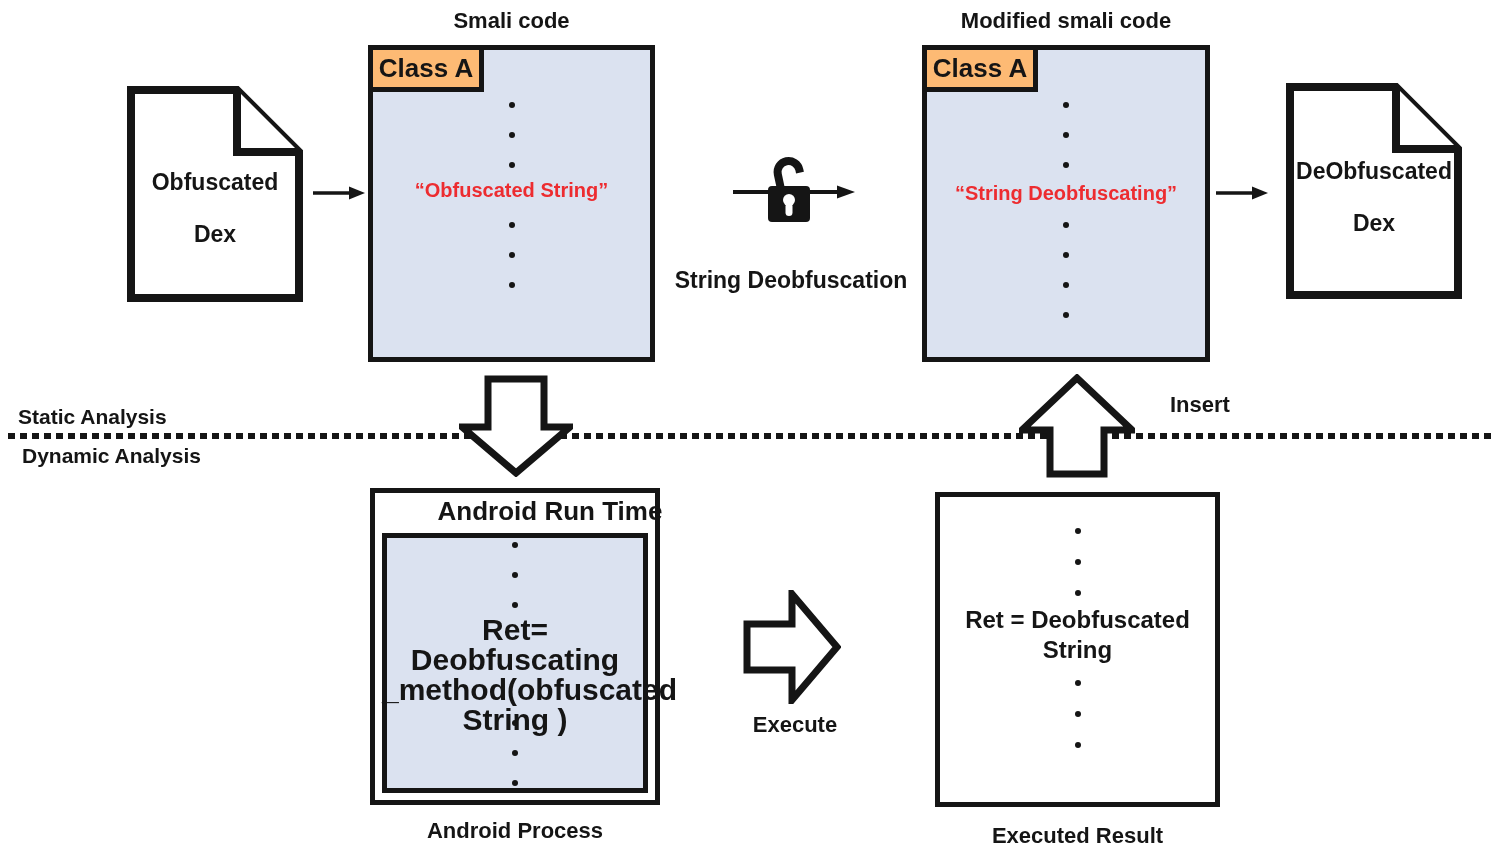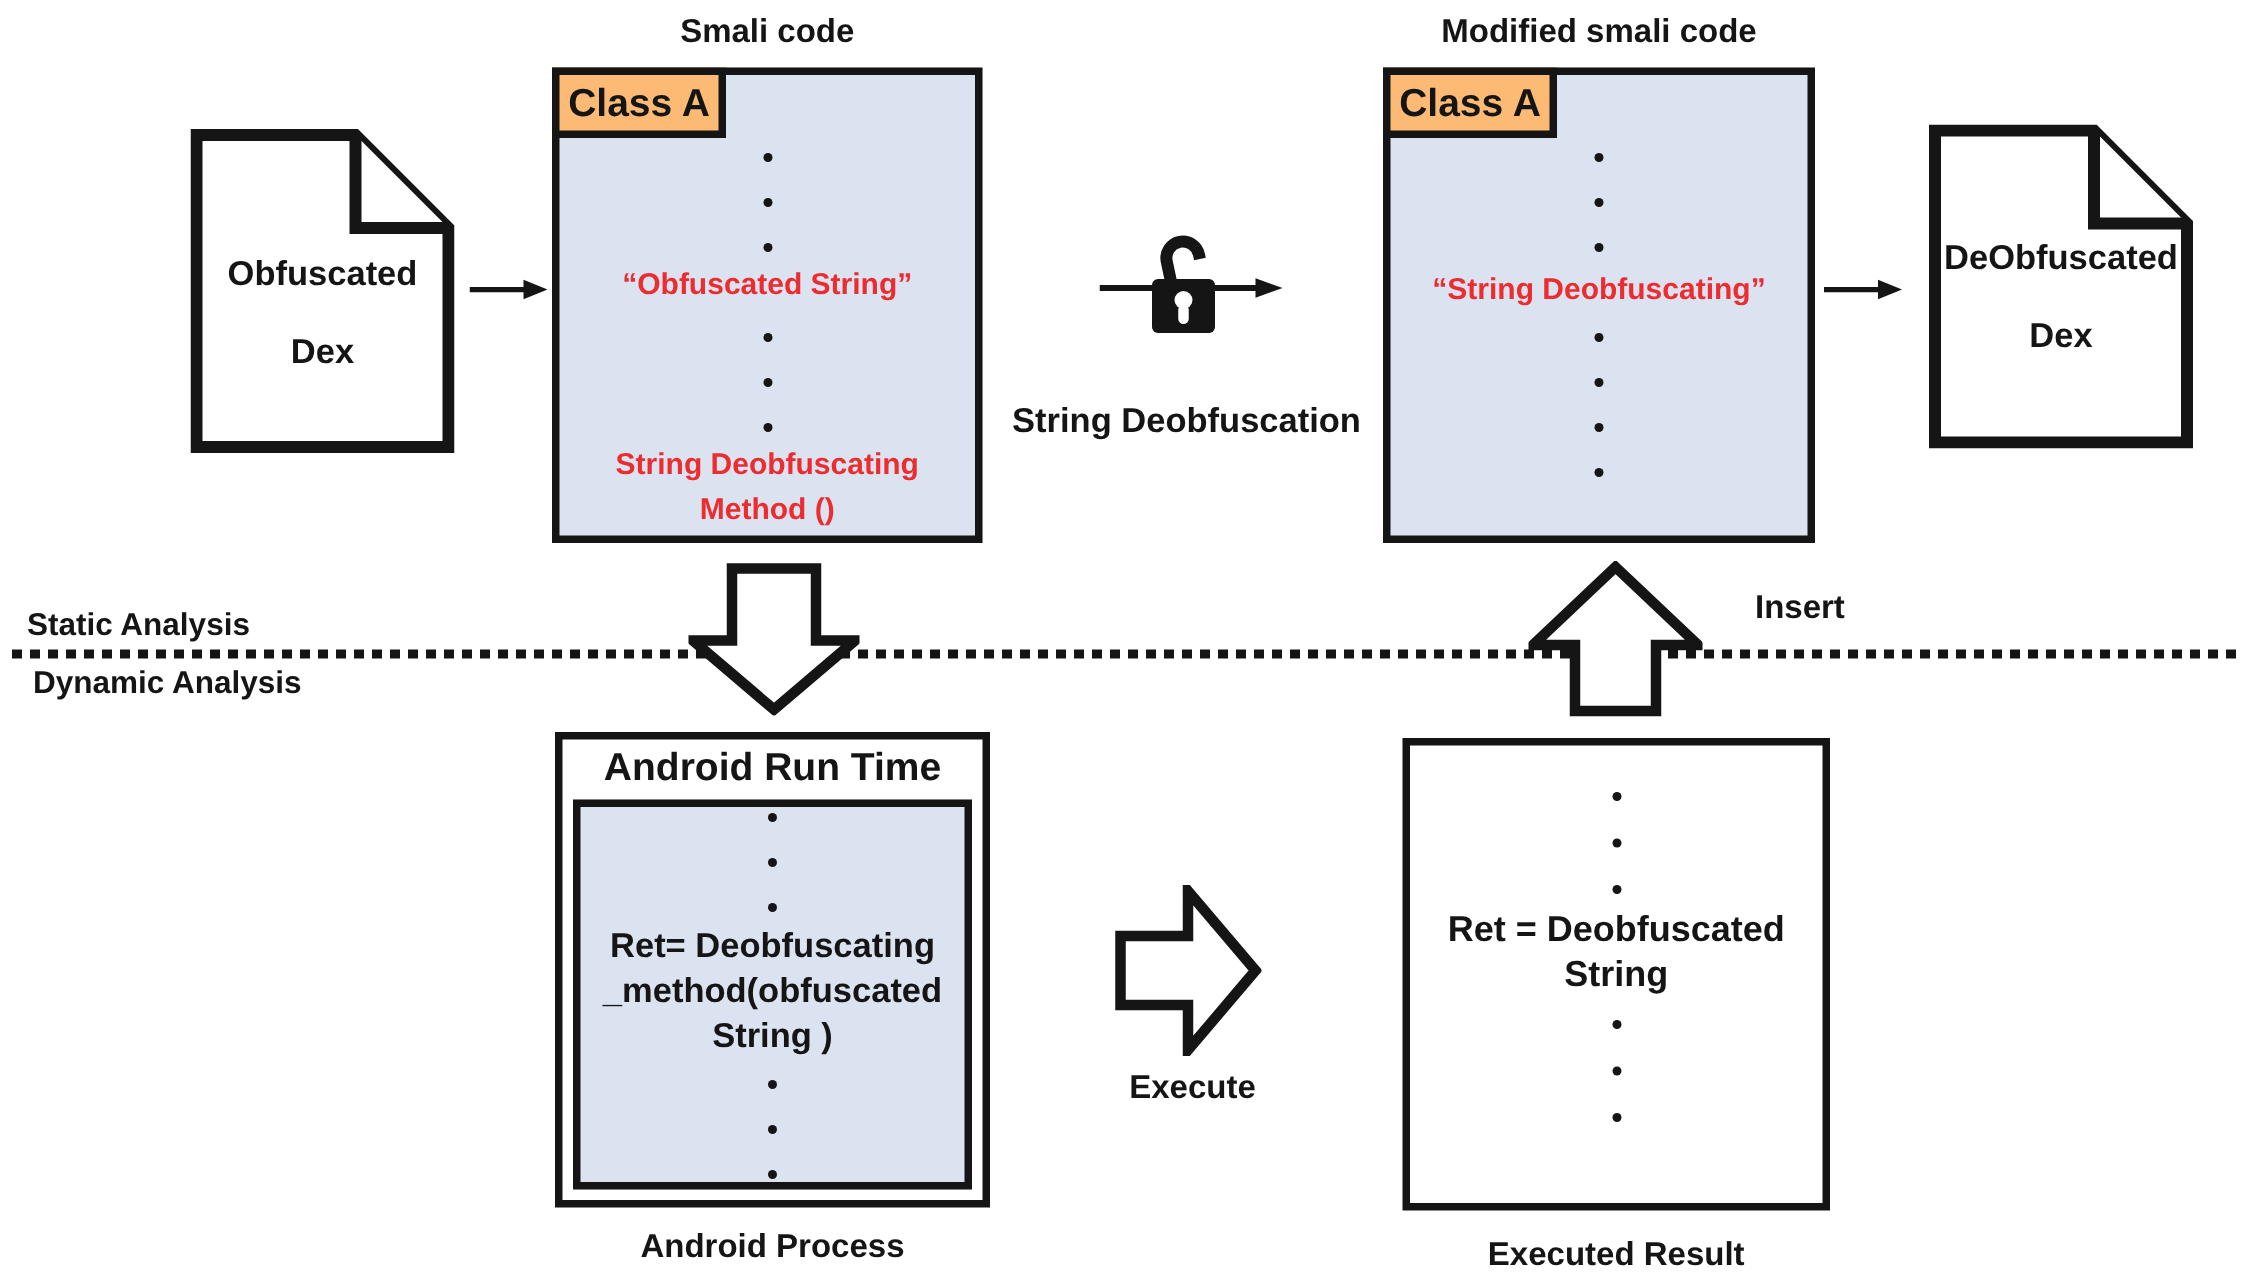--- a/index.html
+++ b/index.html
@@ -21,21 +21,21 @@
     box-sizing:border-box;border:5px solid #151515;background:#fdba74;
     display:flex;align-items:center;justify-content:center;
     font-size:26px;z-index:3;
   }
   
   .vdots{display:flex;flex-direction:column;align-items:center;gap:24px;}
   .vdots .dot{width:6px;height:6px;border-radius:50%;background:#151515;}
   .vdots-wide{gap:25px;}
   
   .red-str{color:#ed2c30;font-size:20px;line-height:30px;}
-  .code-txt{font-size:23px;line-height:30px;}
+  .code-txt{font-size:30px;line-height:30px;}
   .res-txt{font-size:24px;line-height:30px;}
   
   .dotline{
     height:6px;z-index:1;
     background:repeating-linear-gradient(90deg,#151515 0 7px,transparent 7px 12px);
   }
   .z2{z-index:2;}
   svg{display:block;}
 </style>
 </head>
@@ -66,24 +66,20 @@
   <div class="abs vdots" style="left:368px;top:102px;width:287px;">
     <div class="dot"></div>
       <div class="dot"></div>
       <div class="dot"></div>
   </div>
   <div class="abs ctr red-str" style="left:368px;top:175px;width:287px;">“Obfuscated String”</div>
   <div class="abs vdots" style="left:368px;top:222px;width:287px;">
     <div class="dot"></div>
       <div class="dot"></div>
       <div class="dot"></div>
-  </div>
-  <div class="abs ctr red-str" style="left:368px;top:295px;width:287px;">
-    <div>String Deobfuscating</div>
-    <div>Method ()</div>
   </div>
 
   <svg class="abs" style="left:733px;top:184px;" width="122" height="16" viewBox="0 0 122 16">
     <line x1="0" y1="8" x2="106" y2="8" stroke="#151515" stroke-width="4"></line>
     <polygon points="104,1.5 122,8 104,14.5" fill="#151515"></polygon>
   </svg>
   <svg class="abs" style="left:763px;top:148px;" width="52" height="78" viewBox="0 0 52 78">
     <g transform="rotate(-12 26 26)">
       <path d="M15 40 V24 a11 11 0 0 1 22 0 v3" fill="none" stroke="#151515" stroke-width="8"></path>
     </g>
@@ -133,21 +129,21 @@
   <svg class="abs z2" style="left:459px;top:375px;" width="114" height="102" viewBox="0 0 114 102">
     <polygon points="29,4 85,4 85,52 111,52 57,98 3,52 29,52" fill="#ffffff" stroke="#151515" stroke-width="7" stroke-linejoin="miter"></polygon>
   </svg>
 
   <svg class="abs z2" style="left:1019px;top:374px;" width="116" height="104" viewBox="0 0 116 104">
     <polygon points="58,4 113,56 85,56 85,100 31,100 31,56 3,56" fill="#ffffff" stroke="#151515" stroke-width="7" stroke-linejoin="miter"></polygon>
   </svg>
   <div class="abs cap-label z2" style="left:1142px;top:392px;margin-left:28px;">Insert</div>
 
   <div class="abs white-box" style="left:370px;top:488px;width:290px;height:317px;"></div>
-  <div class="abs ctr" style="left:370px;top:496px;width:290px;font-size:26px;">Android Run Time</div>
+  <div class="abs ctr" style="left:370px;top:496px;width:290px;font-size:26px;padding-left:35px;">Android Run Time</div>
   <div class="abs code-box" style="left:382px;top:533px;width:266px;height:260px;"></div>
   <div class="abs vdots" style="left:382px;top:542px;width:266px;">
     <div class="dot"></div>
       <div class="dot"></div>
       <div class="dot"></div>
   </div>
   <div class="abs ctr code-txt" style="left:382px;top:615px;width:266px;">
     <div>Ret=  Deobfuscating</div>
     <div>_method(obfuscated</div>
     <div>String )</div>

